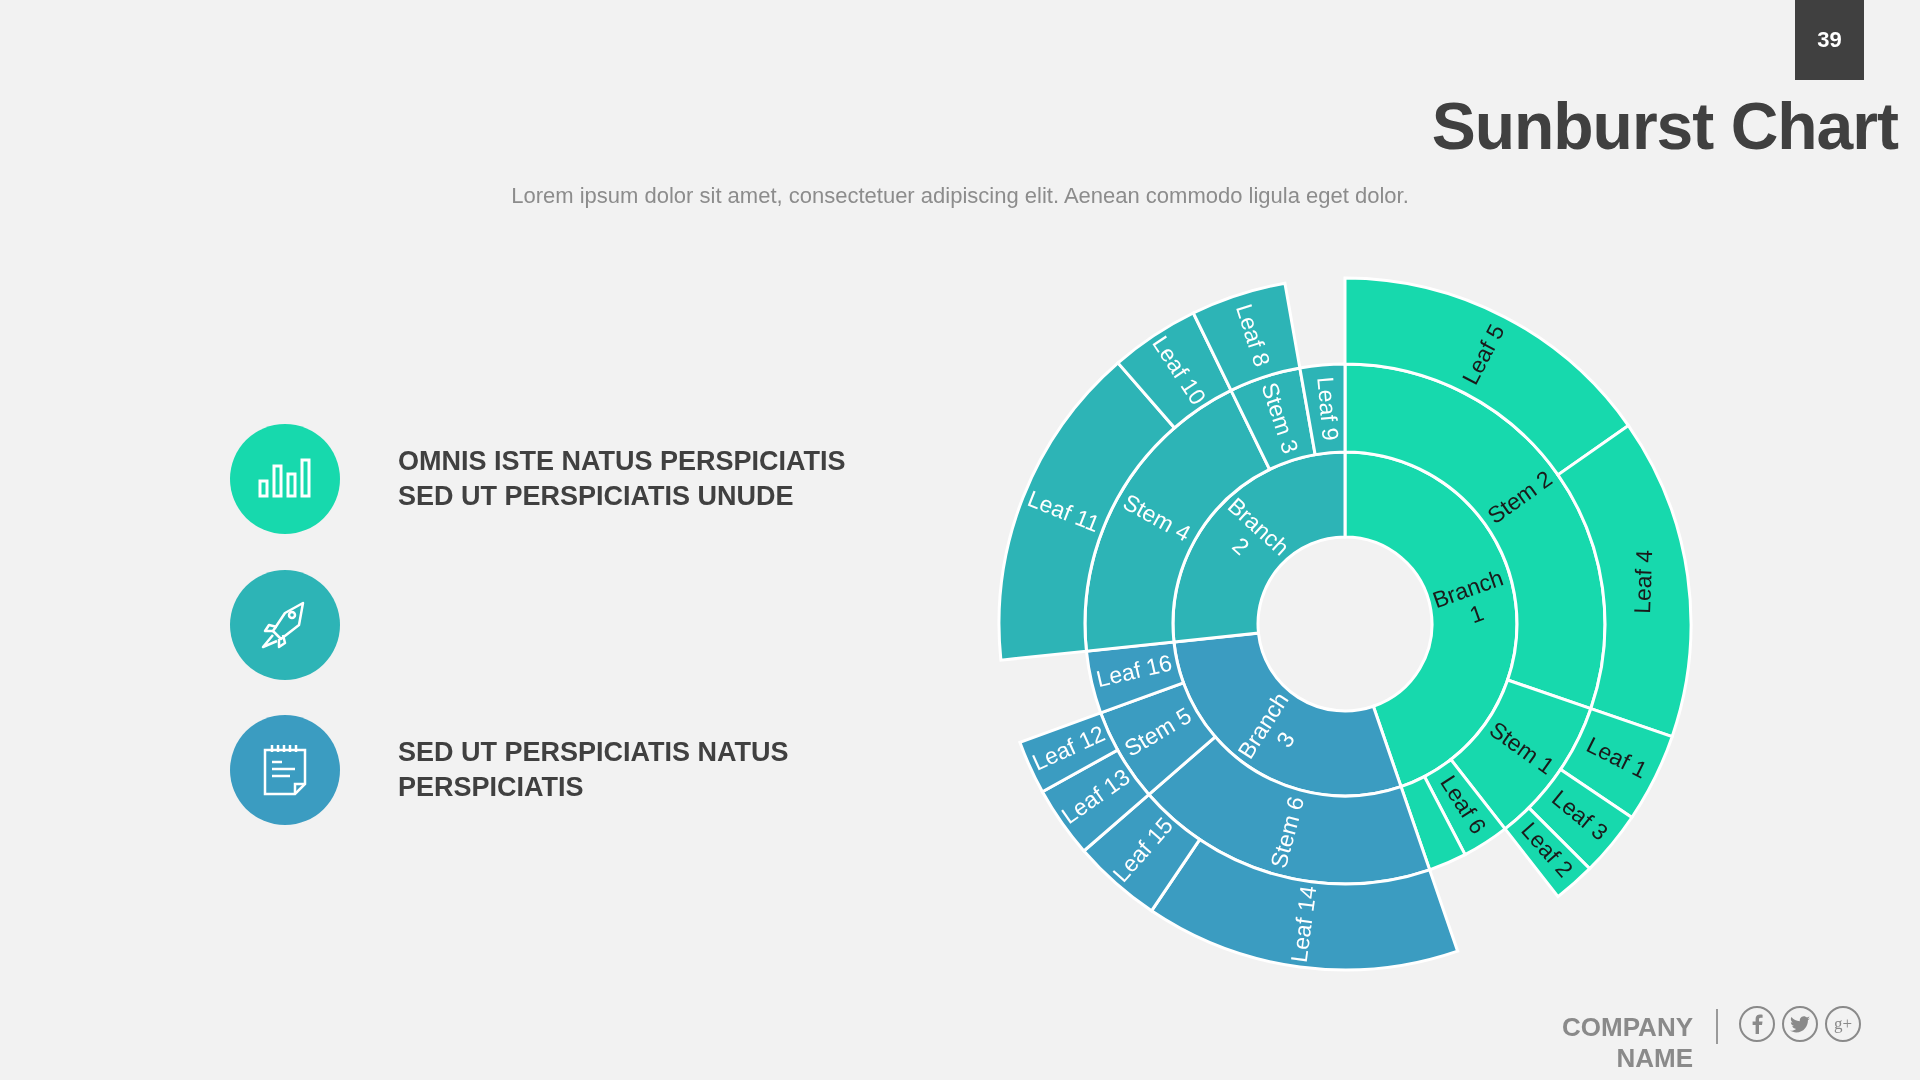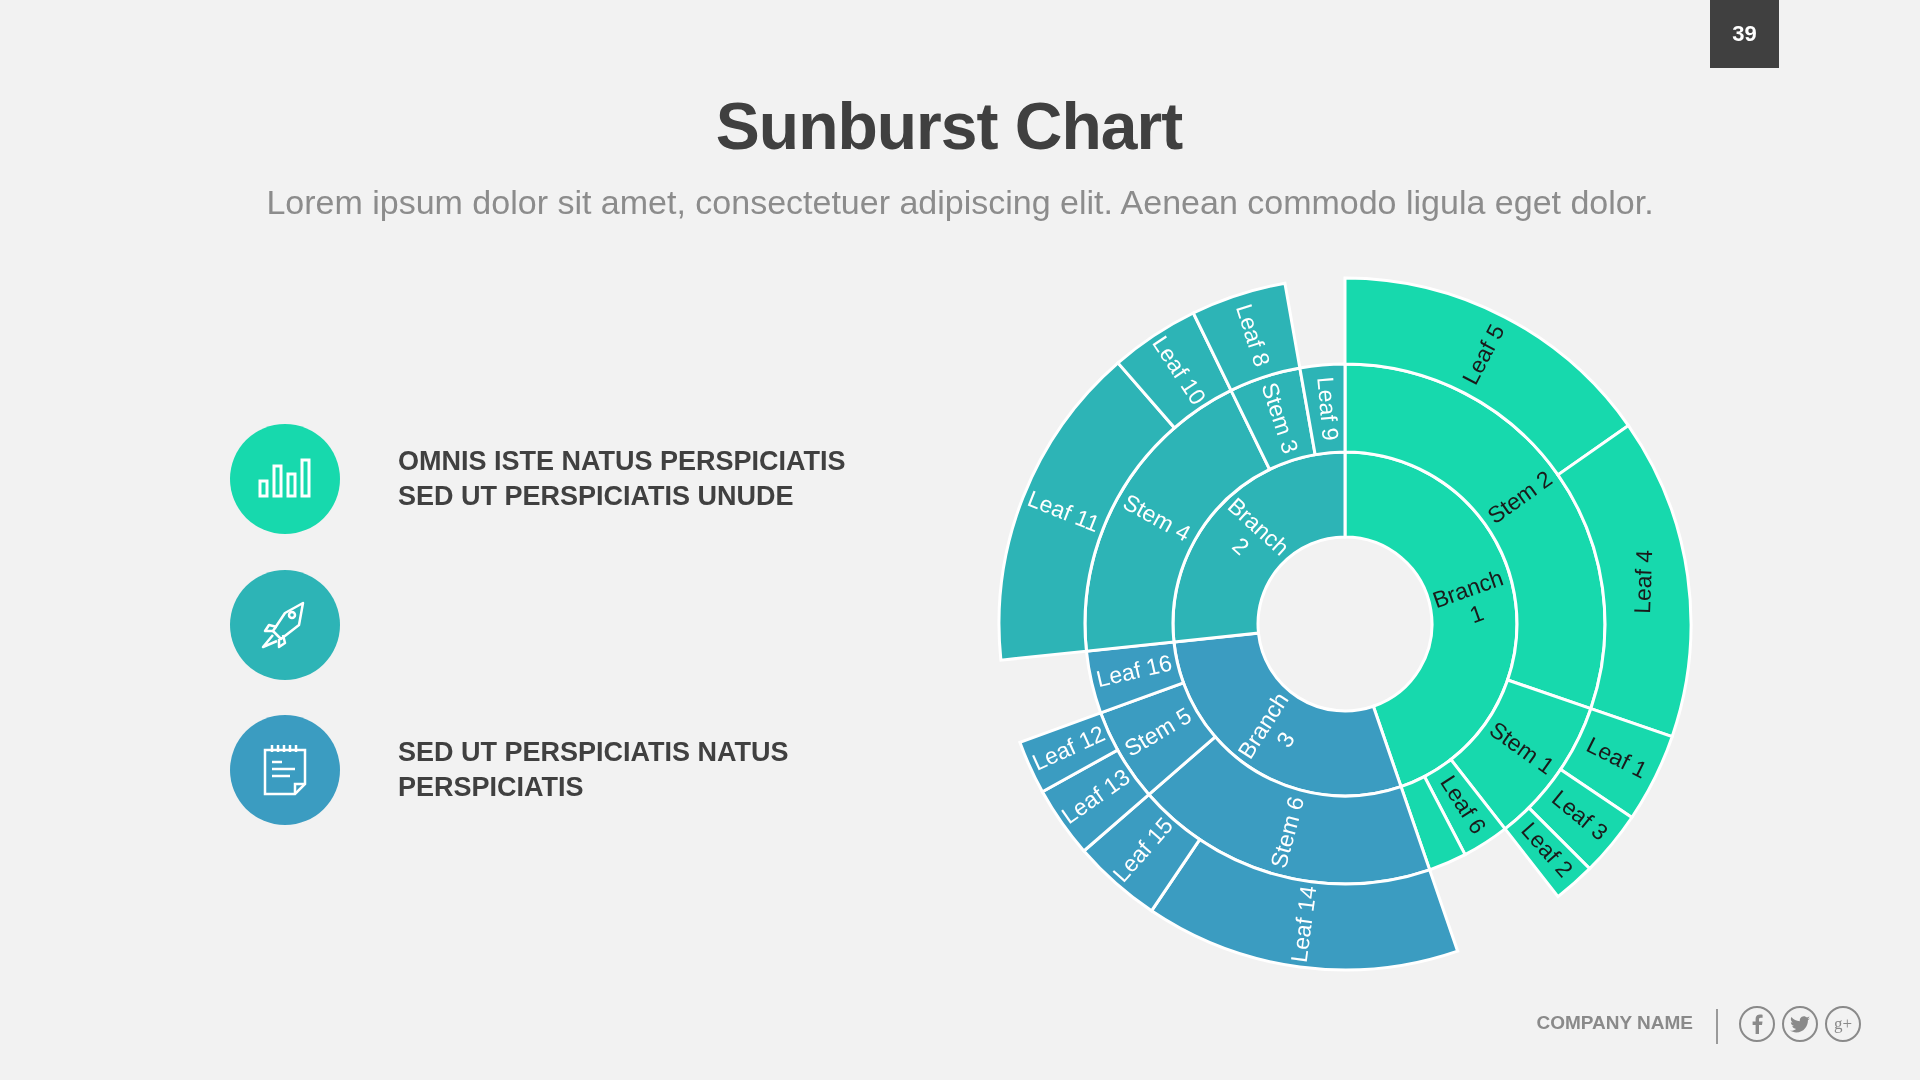--- a/index.html
+++ b/index.html
@@ -3,50 +3,50 @@
 <meta charset="utf-8">
 <style>
   html, body { margin: 0; padding: 0; }
   body {
     width: 1920px; height: 1080px; overflow: hidden;
     background: #f2f2f2; position: relative;
     font-family: "Liberation Sans", "DejaVu Sans", sans-serif;
     color: #404040;
   }
   .page-number {
-    position: absolute; left: 1710px; top: 0; width: 69px; height: 68px;
+    position: absolute; left: 1795px; top: 0; width: 69px; height: 80px;
     background: #404040; color: #ffffff;
     font-size: 22px; font-weight: bold;
     display: flex; align-items: center; justify-content: center;
   }
   .title {
-    position: absolute; left: 0; top: 88px; width: 1898px; text-align: center;
+    position: absolute; left: 0; top: 88px; width: 1898px; text-align: right;
     font-size: 66px; font-weight: bold; color: #404040; letter-spacing: -1px;
   }
   .subtitle {
     position: absolute; left: 0; top: 183px; width: 1920px; text-align: center;
-    font-size: 34px; color: #8c8c8c;
+    font-size: 22px; color: #8c8c8c;
   }
   .feature {
     position: absolute; left: 230px; width: 780px; height: 110px;
     display: flex; align-items: center;
   }
   .feature .circle {
     width: 110px; height: 110px; border-radius: 50%;
     display: flex; align-items: center; justify-content: center; flex: none;
   }
   .feature .text {
     margin-left: 58px; font-size: 27px; font-weight: bold; color: #404040;
     line-height: 35px; width: 560px;
   }
   #chart { position: absolute; left: 0; top: 0; }
   .seg-label { font-family: "Liberation Sans", "DejaVu Sans", sans-serif; font-size: 23px; }
   .footer-company {
     position: absolute; left: 1500px; top: 1012px; width: 193px; text-align: right;
-    font-size: 19px; font-weight: bold; color: #8a8a8a;
+    font-size: 26px; font-weight: bold; color: #8a8a8a;
   }
   .footer-divider {
     position: absolute; left: 1716px; top: 1009px; width: 2px; height: 35px; background: #9a9a9a;
   }
   .social {
     position: absolute; top: 1006px; width: 36px; height: 36px; border-radius: 50%;
     border: 2px solid #8a8a8a; color: #8a8a8a; box-sizing: border-box;
     display: flex; align-items: center; justify-content: center;
     font-size: 18px; font-weight: bold;
   }

